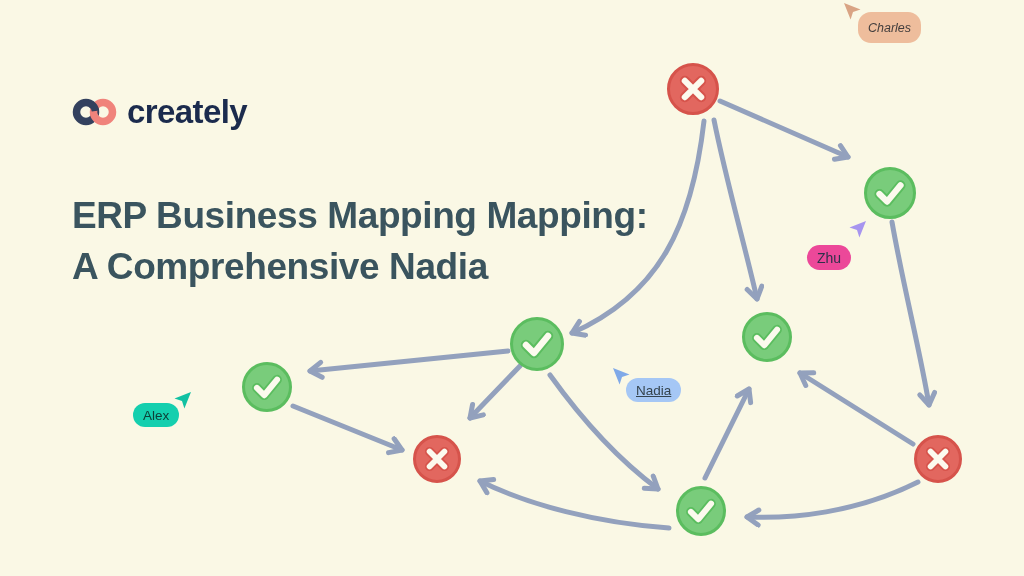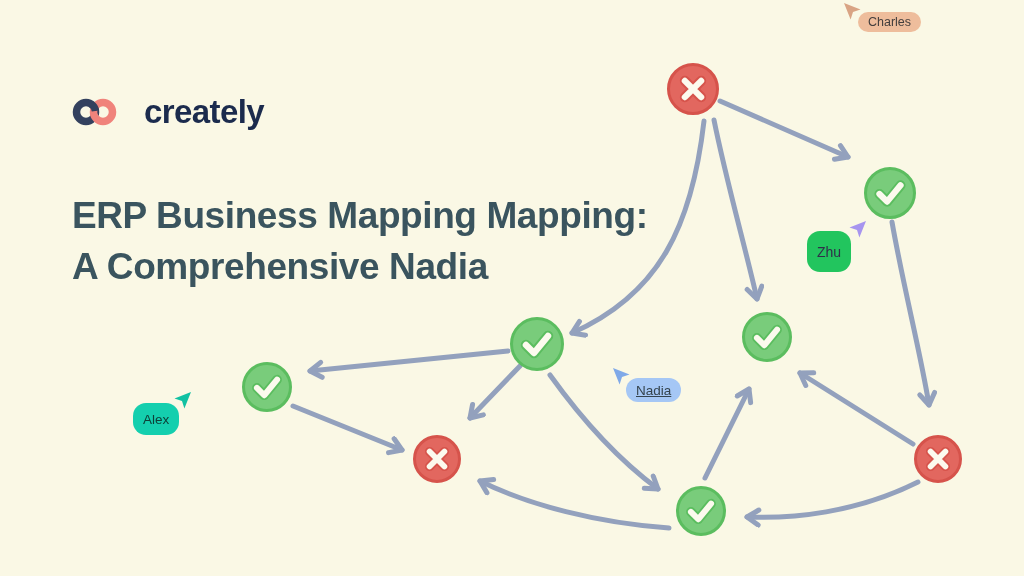--- a/index.html
+++ b/index.html
@@ -5,21 +5,21 @@
   html,body{margin:0;padding:0;}
   body{font-family:"Liberation Sans", sans-serif;}
   #canvas{
     position:relative;
     width:1024px;height:576px;
     overflow:hidden;
   }
   #edge-layer{position:absolute;left:0;top:0;z-index:1;}
   .logo{
     position:absolute;left:72px;top:93px;
-    display:flex;align-items:center;gap:26px;z-index:3;
+    display:flex;align-items:center;gap:9px;z-index:3;
   }
   .logo-text{
     font-size:33px;font-weight:bold;letter-spacing:-0.6px;
   }
   .title{
     position:absolute;left:72px;top:190px;z-index:3;
     font-size:37px;font-weight:bold;line-height:51px;letter-spacing:-0.4px;
   }
   .node{
     position:absolute;border-radius:50%;box-sizing:border-box;z-index:2;
@@ -115,26 +115,26 @@
     </div>
     <div class="node" style="left: 914px; top: 435px; width: 48px; height: 48px; background: rgb(226, 103, 95); border: 3px solid rgb(214, 83, 75);">
       <svg viewBox="0 0 48 48">
         <path d="M 15.5,15.5 L 32.5,32.5 M 32.5,15.5 L 15.5,32.5" fill="none" stroke="#D6534B" stroke-width="10.5" stroke-linecap="round" stroke-linejoin="round"></path>
         <path d="M 15.5,15.5 L 32.5,32.5 M 32.5,15.5 L 15.5,32.5" fill="none" stroke="#FCFAEE" stroke-width="6.5" stroke-linecap="round" stroke-linejoin="round"></path>
       </svg>
     </div>
     <svg viewBox="0 0 19 19" class="cursor-pointer" style="left: 843px; top: 2px;">
       <path d="M 1,1 L 17.5,7.6 L 10,10 L 7.6,17.5 Z" fill="#D9A484"></path>
     </svg>
-    <div class="cursor-pill" style="left: 858px; top: 12px; height: 20px; font-size: 12.5px; background: rgb(238, 189, 156); color: rgb(67, 62, 61);">Charles</div>
+    <div class="cursor-pill" style="left: 858px; top: 12px; height: 31px; font-size: 12.5px; background: rgb(238, 189, 156); color: rgb(67, 62, 61); font-style: italic;">Charles</div>
     <svg viewBox="0 0 19 19" class="cursor-pointer" style="left: 848px; top: 220px;">
       <path d="M 18,1 L 1.5,7.6 L 9,10 L 11.4,17.5 Z" fill="#A795EF"></path>
     </svg>
-    <div class="cursor-pill" style="left: 807px; top: 231px; height: 41px; font-size: 14px; background: #22c55e; color: rgb(48, 48, 74);">Zhu</div>
+    <div class="cursor-pill" style="left: 807px; top: 245px; height: 25px; font-size: 14px; background: #ec4899; color: rgb(48, 48, 74);">Zhu</div>
     <svg viewBox="0 0 19 19" class="cursor-pointer" style="left: 612px; top: 367px;">
       <path d="M 1,1 L 17.5,7.6 L 10,10 L 7.6,17.5 Z" fill="#7FA9E8"></path>
     </svg>
     <div class="cursor-pill" style="left: 626px; top: 378px; height: 24px; font-size: 13.5px; background: rgb(165, 199, 245); color: rgb(53, 68, 78); text-decoration: underline;">Nadia</div>
     <svg viewBox="0 0 19 19" class="cursor-pointer" style="left: 173px; top: 391px;">
       <path d="M 18,1 L 1.5,7.6 L 9,10 L 11.4,17.5 Z" fill="#11C1A2"></path>
     </svg>
-    <div class="cursor-pill" style="left: 133px; top: 403px; height: 32px; font-size: 13.5px; background: rgb(20, 207, 174); color: rgb(13, 64, 56);">Alex</div>
+    <div class="cursor-pill" style="left: 133px; top: 403px; height: 24px; font-size: 13.5px; background: rgb(20, 207, 174); color: rgb(13, 64, 56);">Alex</div>
   </div>
 
 </body></html>

